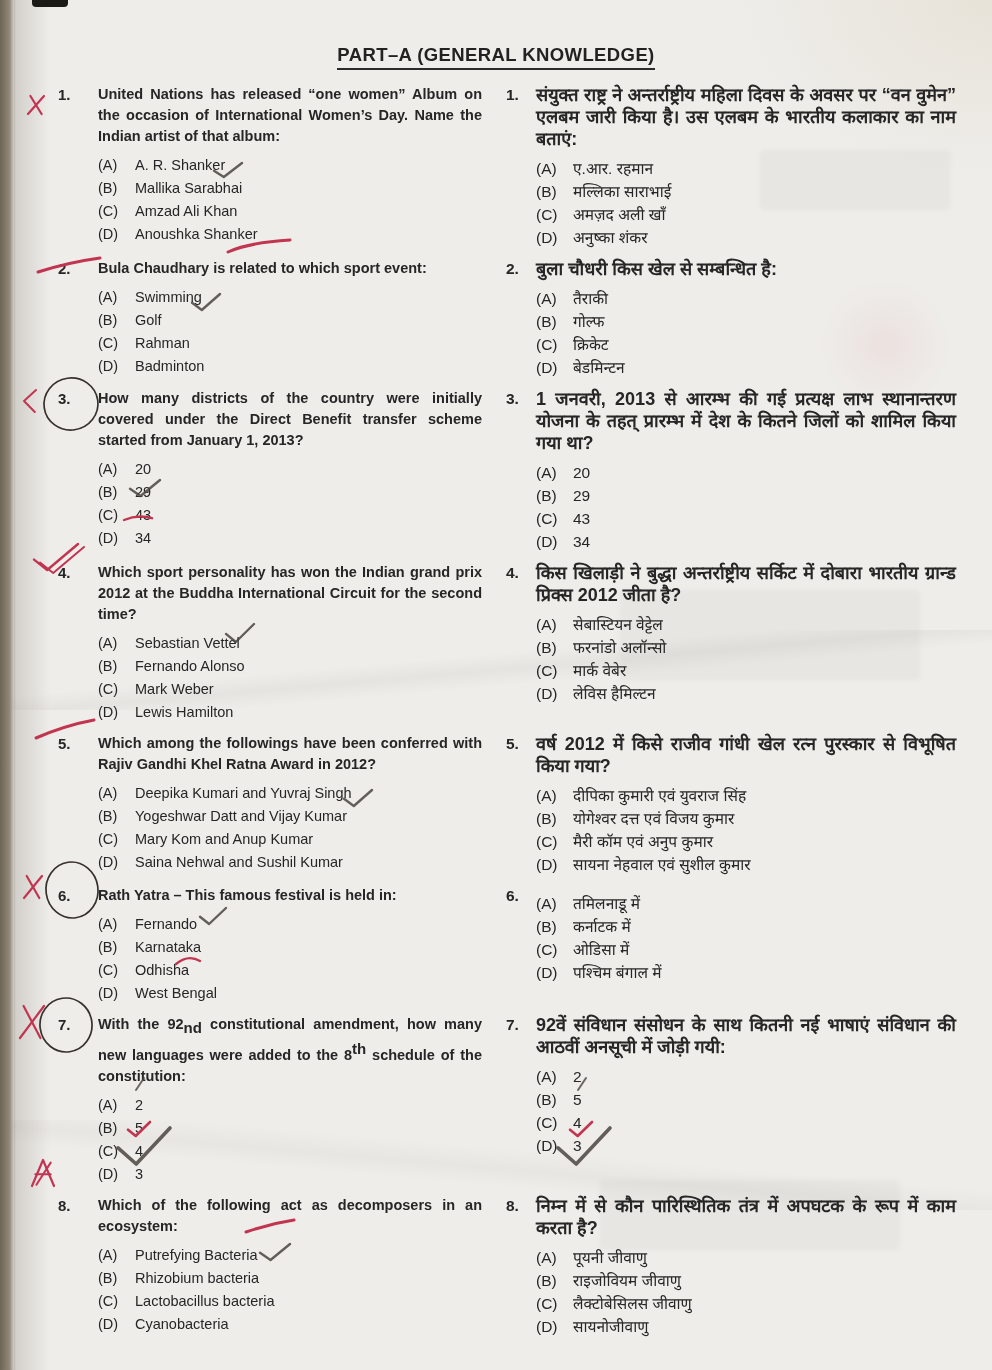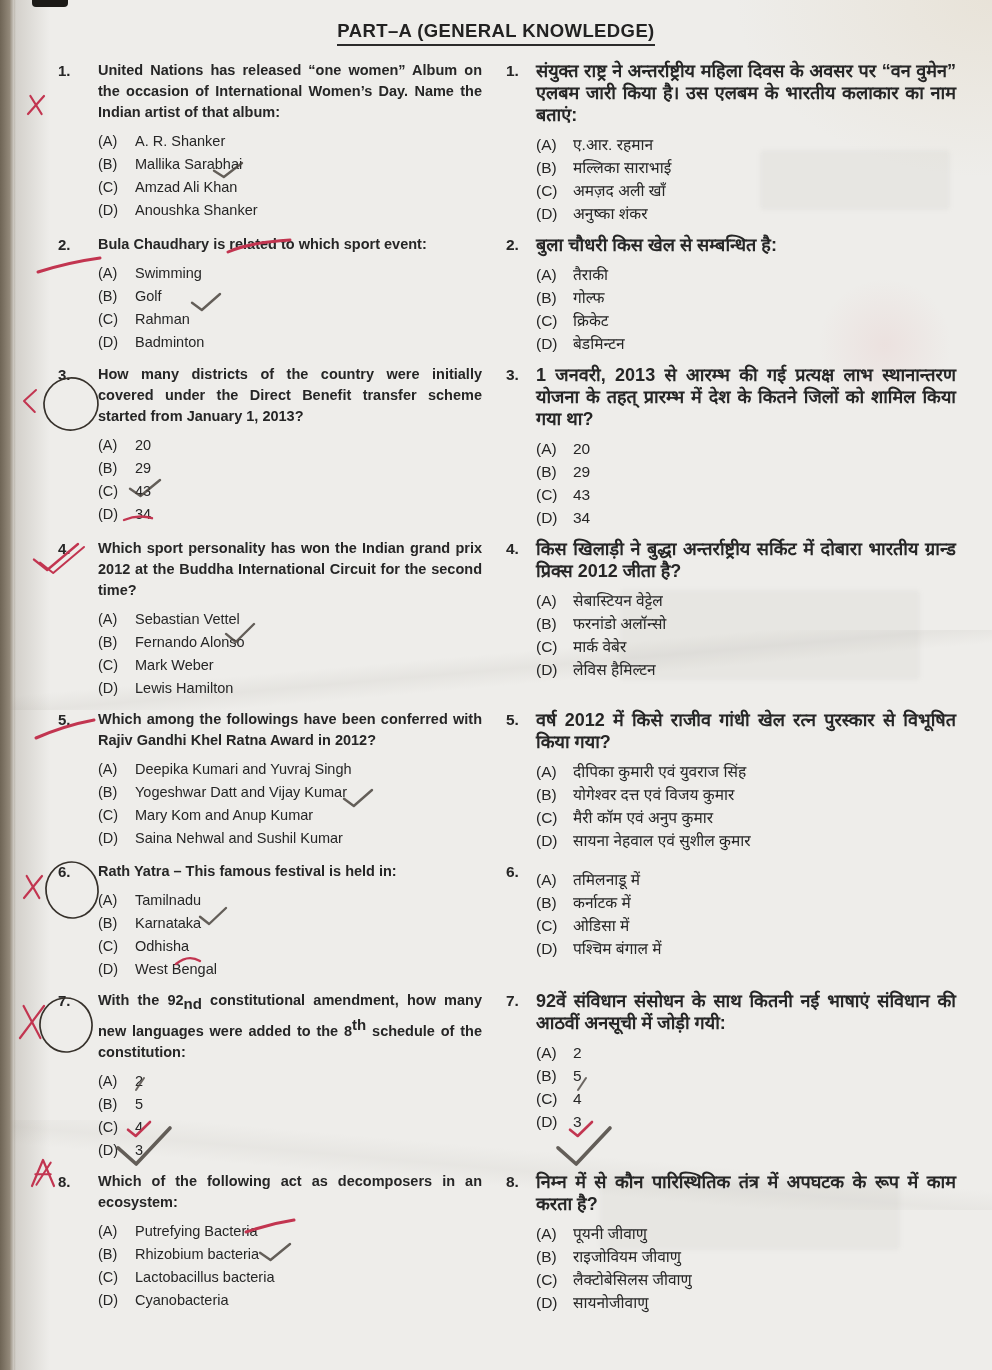--- a/index.html
+++ b/index.html
@@ -23,21 +23,21 @@
   .crease2{position:absolute;left:0;top:1120px;width:992px;height:90px;
     background:linear-gradient(185deg,rgba(150,145,135,0) 40%,rgba(150,145,135,.08) 52%,rgba(150,145,135,0) 62%);z-index:1;}
   .pinkblob{position:absolute;left:815px;top:280px;width:140px;height:130px;border-radius:50%;
     background:radial-gradient(circle,rgba(215,120,125,.10),rgba(215,120,125,0) 70%);z-index:1;}
   .smudge{position:absolute;background:rgba(140,140,128,.07);filter:blur(2px);border-radius:4px;z-index:1;}
   .s1{left:760px;top:150px;width:190px;height:60px;}
   .s2{left:620px;top:590px;width:300px;height:90px;}
   .s3{left:600px;top:1180px;width:300px;height:70px;}
 
   .sheet{position:relative;z-index:2;}
-  .title-wrap{text-align:center;padding-top:20px;}
+  .title-wrap{text-align:center;padding-top:44px;}
   .title{font-weight:bold;font-size:18.5px;letter-spacing:.4px;color:#222;
     border-bottom:2.5px solid #2b2b2b;padding-bottom:2px;display:inline-block;}
 
   .qgrid{
     display:grid;
     grid-template-columns:40px 390px 48px auto;
     row-gap:9px;
     padding:14px 30px 0 58px;
   }
   .qnum{font-weight:bold;font-size:15px;line-height:21px;}
@@ -301,21 +301,21 @@
           </div>
         </div>
   </div>
 
   <div class="qnum en">6.</div>
   <div class="qbody en">
     <div class="qtext">Rath Yatra – This famous festival is held in:</div>
     <div class="options">
           <div class="option">
             <span class="opt-label">(A)</span>
-            <span class="opt-text">Tamilnadu</span>
+            <span class="opt-text">Fernando</span>
           </div>
           <div class="option">
             <span class="opt-label">(B)</span>
             <span class="opt-text">Karnataka</span>
           </div>
           <div class="option">
             <span class="opt-label">(C)</span>
             <span class="opt-text">Odhisha</span>
           </div>
           <div class="option">

